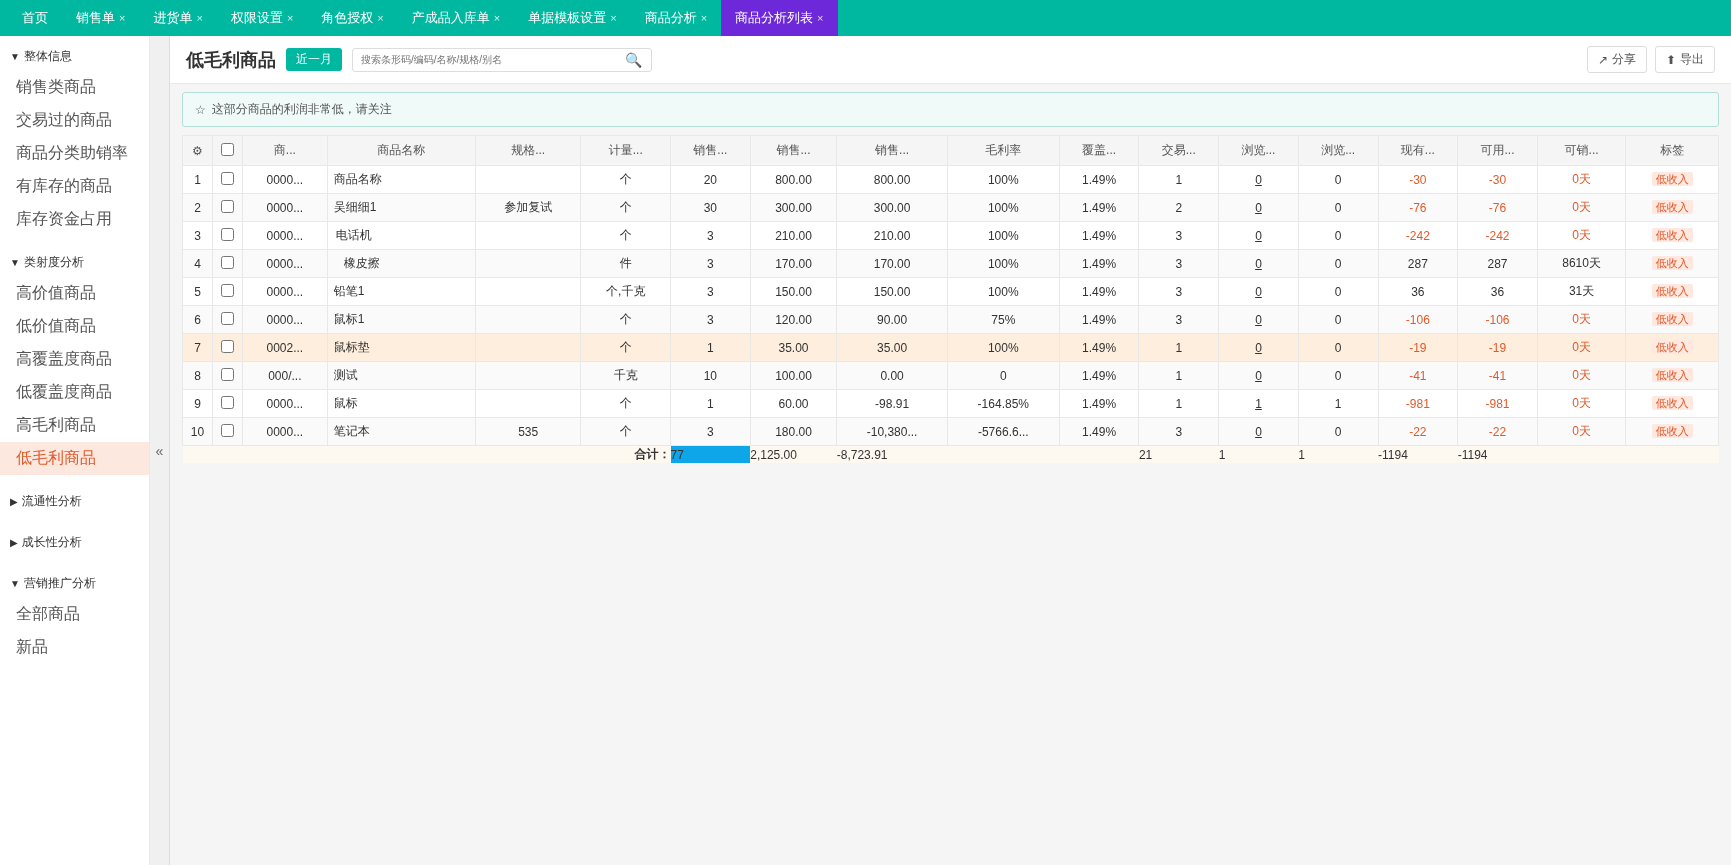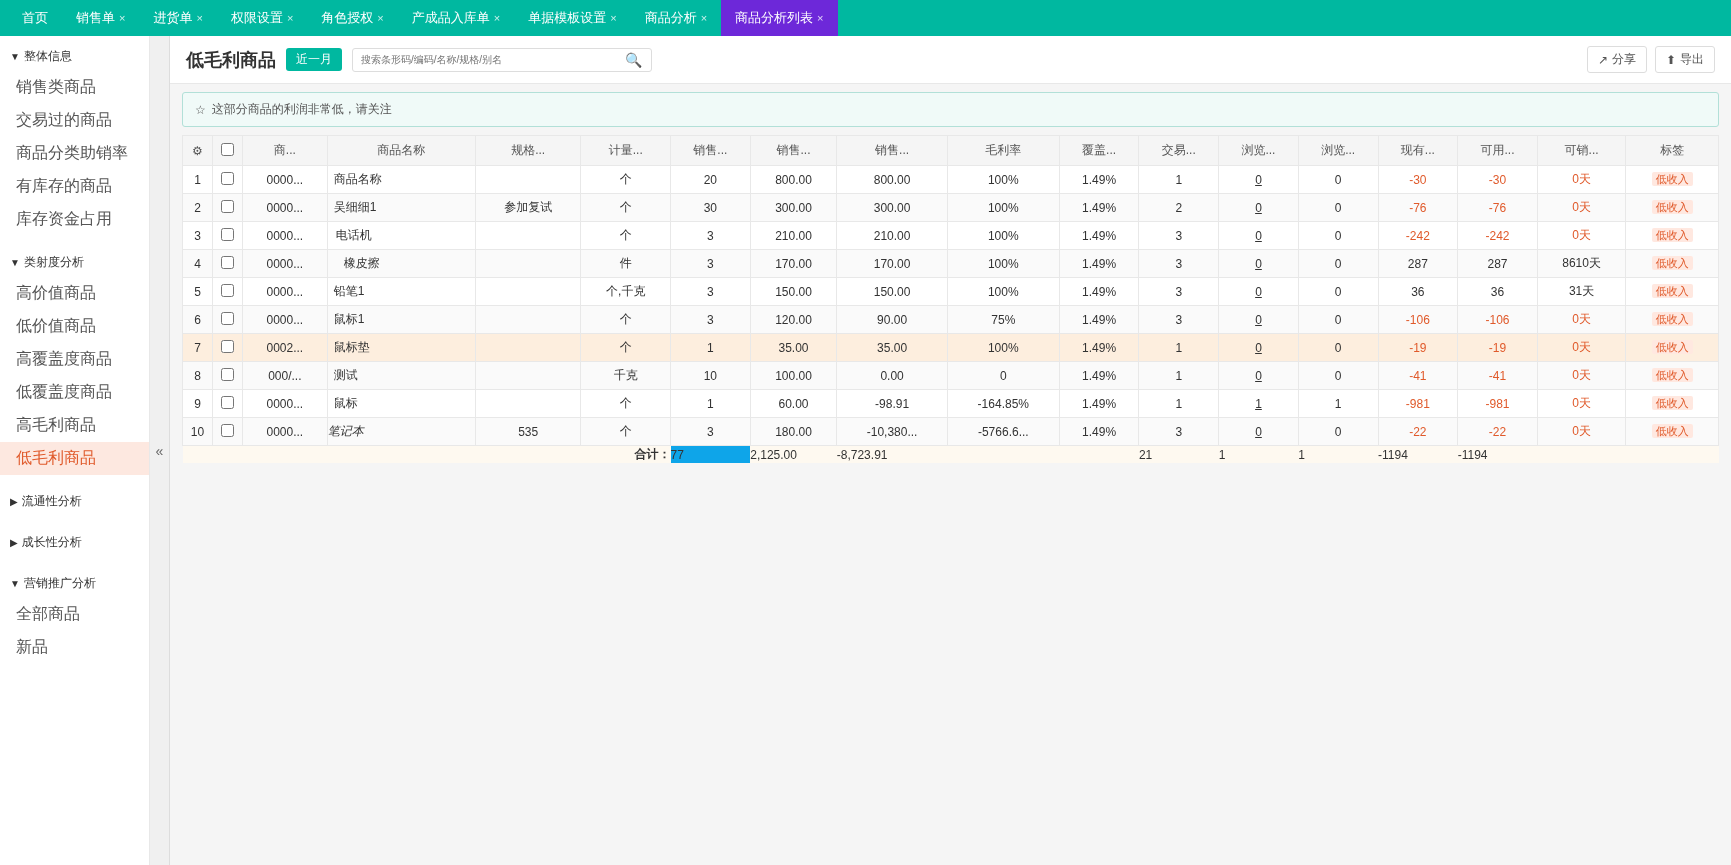--- a/index.html
+++ b/index.html
@@ -355,21 +355,21 @@
       <td>1</td>
       <td style="color:#e05a2b;">-981</td>
       <td style="color:#e05a2b;">-981</td>
       <td class="tag-days">0天</td>
       <td><span class="tag-low-income-badge">低收入</span></td>
     </tr>
               <tr>
       <td>10</td>
       <td><input type="checkbox" style=""></td>
       <td>0000...</td>
-      <td style="text-align:left; padding-left:0;font-style:italic;">笔记本</td>
+      <td style="text-align:left; padding-left:6px;">笔记本</td>
       <td>535</td>
       <td>个</td>
       <td>3</td>
       <td>180.00</td>
       <td>-10,380...</td>
       <td>-5766.6...</td>
       <td>1.49%</td>
       <td>3</td>
       <td class="underline-num">0</td>
       <td>0</td>

